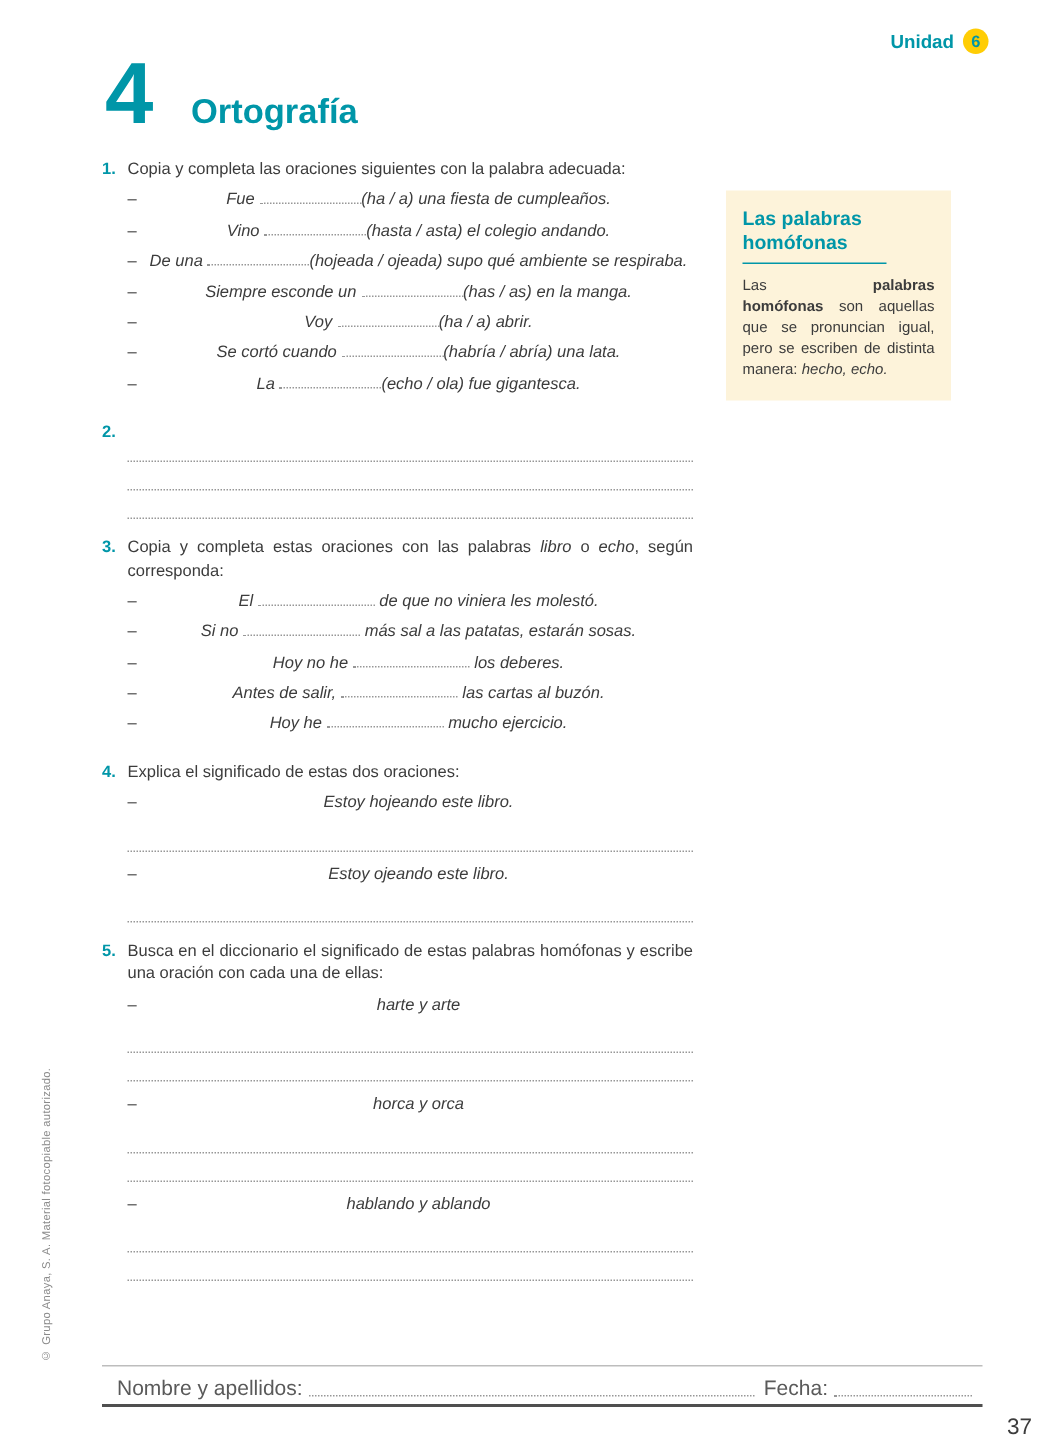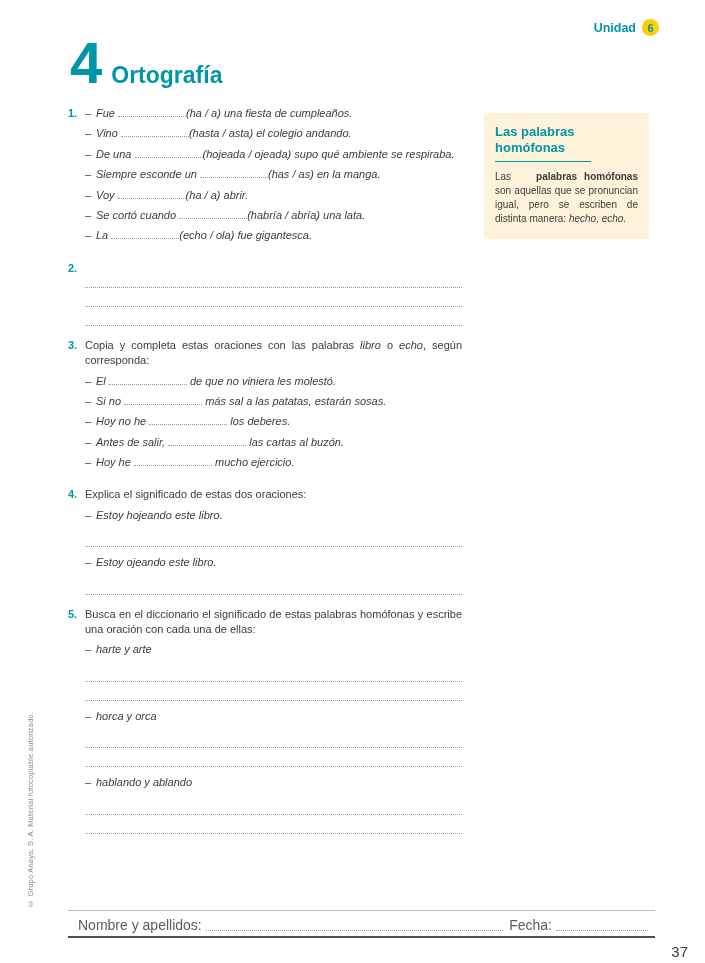--- a/index.html
+++ b/index.html
@@ -15,38 +15,38 @@
   body{font-family:"Liberation Sans", sans-serif;color:var(--ink);}
   .page{position:relative;width:705px;height:963px;background:#ffffff;overflow:hidden;}
 
   
   .unit{position:absolute;top:19px;right:46px;display:flex;align-items:center;gap:6px;}
   .unit-label{color:var(--teal);font-weight:bold;font-size:12.5px;}
   .unit-badge{display:inline-flex;width:17px;height:17px;border-radius:50%;background:var(--yellow);
     color:var(--teal);font-weight:bold;font-size:11px;align-items:center;justify-content:center;}
   .section-head{position:absolute;left:70px;top:34px;display:flex;align-items:baseline;gap:11px;}
   .big-num{font-size:58px;line-height:1;font-weight:bold;color:var(--teal);letter-spacing:-2px;}
-  .section-title{font-size:23px;font-weight:bold;color:var(--teal);}
-
-  
-  .sidebox{position:absolute;left:484px;top:113px;width:165px;background:var(--cream);padding:11px 11px 13px;}
+  .section-title{font-size:23px;font-weight:bold;color:var(--teal);margin-left:16px;}
+
+  
+  .sidebox{position:absolute;left:484px;top:127px;width:150px;background:var(--cream);padding:11px 11px 13px;}
   .sidebox-title{color:var(--teal);font-weight:bold;font-size:13px;line-height:1.2;}
   .sidebox-rule{border-top:1.5px solid var(--teal);width:96px;margin:6px 0 8px;}
   .sidebox-body{font-size:10px;line-height:1.4;text-align:justify;color:var(--ink);}
 
   
   .content{position:absolute;left:68px;top:106px;width:394px;font-size:11px;line-height:1.4;}
   .ex{display:flex;margin-bottom:12px;}
   .ex-num{width:17px;flex:none;color:var(--teal);font-weight:bold;}
   .ex-body{flex:1;min-width:0;}
   .prompt{margin:0 0 5px;text-align:justify;}
   .item{display:flex;margin-bottom:5px;}
   .item.mt8{margin-top:8px;}
   .dash{width:11px;flex:none;}
-  .item-text{flex:1;font-style:italic;}
+  .item-text{flex:1;font-style:italic;text-align:center;}
   .blank{display:inline-block;width:68px;border-bottom:1px dotted var(--dot);}
   .blank.wide{width:78px;}
   .ans-line{height:19px;border-bottom:1px dotted var(--dot);}
   .ans-first{margin-top:8px;}
 
   
   .copyright{position:absolute;left:26px;top:690px;height:218px;writing-mode:vertical-rl;
     transform:rotate(180deg);font-size:7.5px;color:var(--gray);letter-spacing:.2px;white-space:nowrap;}
 
   
@@ -77,20 +77,21 @@
     <div class="sidebox-title">Las palabras homófonas</div>
     <div class="sidebox-rule"></div>
     <div class="sidebox-body"><span>Las </span><span style="font-weight: bold; padding-left: 18px;">palabras homófonas</span><span> son aquellas que se pronuncian igual, pero se escriben de distinta manera: </span><span style="font-style: italic;">hecho, echo.</span></div>
   </aside>
 
   <main class="content">
 
     <section class="ex">
       <span class="ex-num">1.</span>
       <div class="ex-body">
+        <p class="prompt">Copia y completa las oraciones siguientes con la palabra adecuada:</p>
 
         <div class="item">
           <span class="dash">–</span>
           <span class="item-text"><span>Fue</span> <span class="blank"></span><span>(ha / a)</span> <span>una fiesta de cumpleaños.</span></span>
         </div>
         <div class="item">
           <span class="dash">–</span>
           <span class="item-text"><span>Vino</span> <span class="blank"></span><span>(hasta / asta)</span> <span>el colegio andando.</span></span>
         </div>
         <div class="item">

